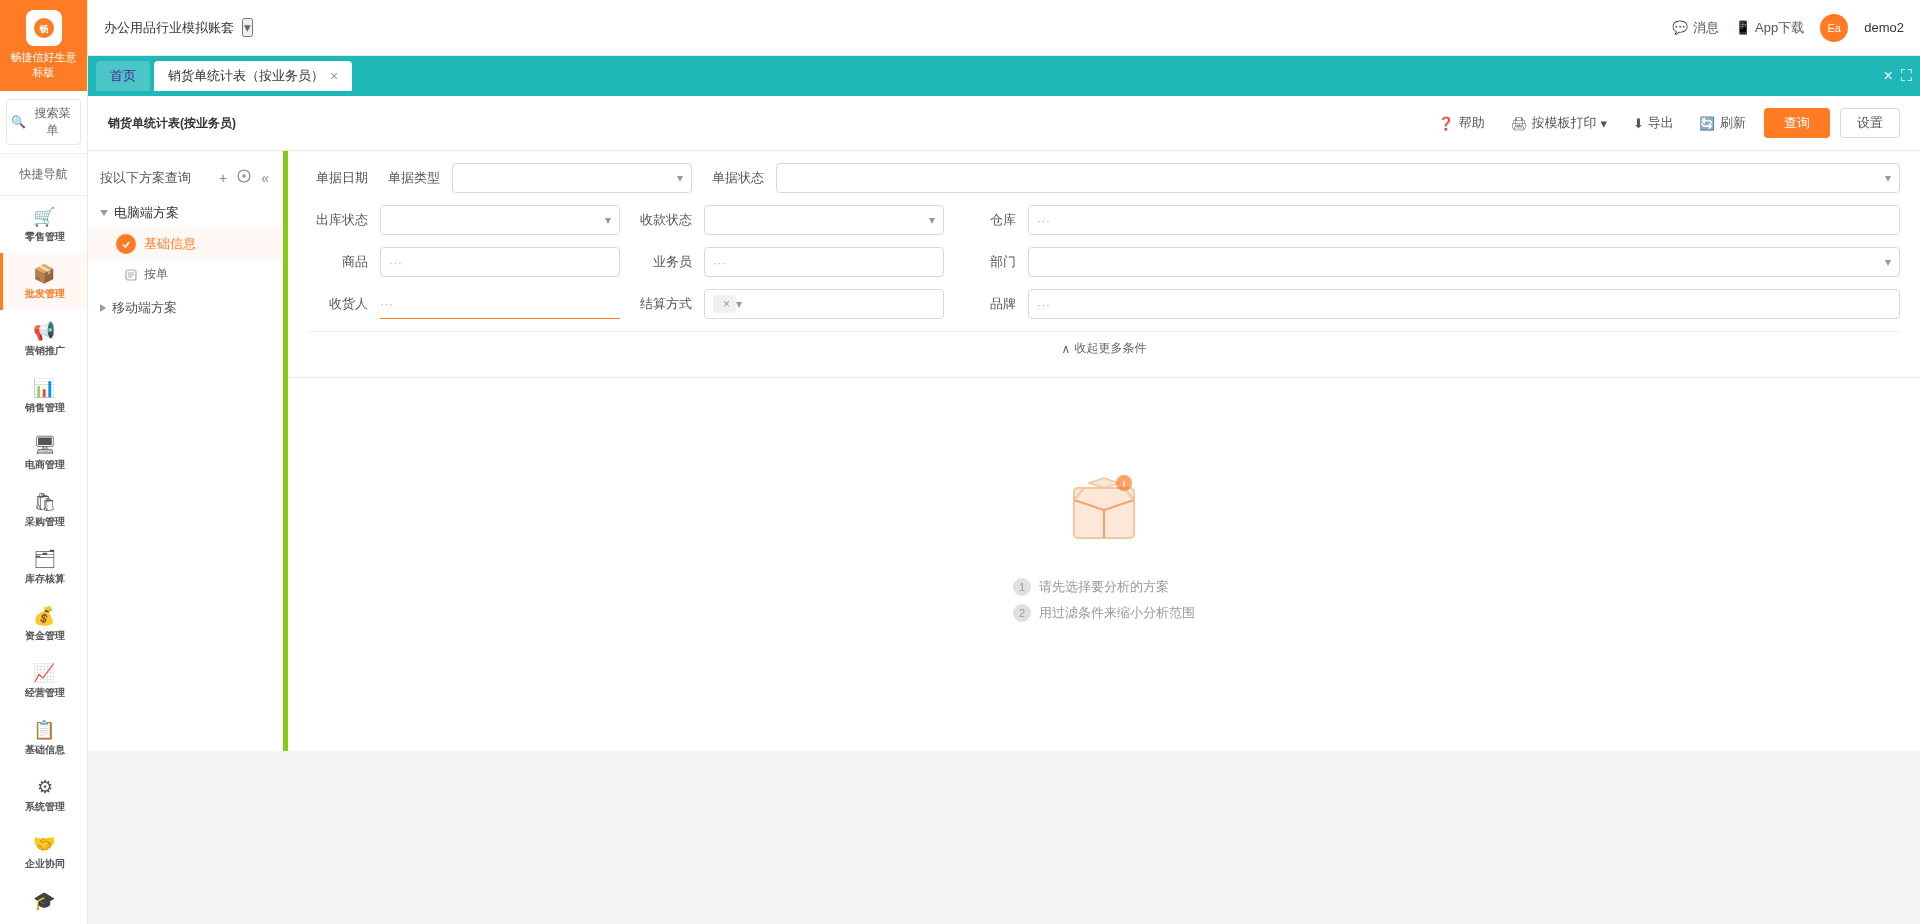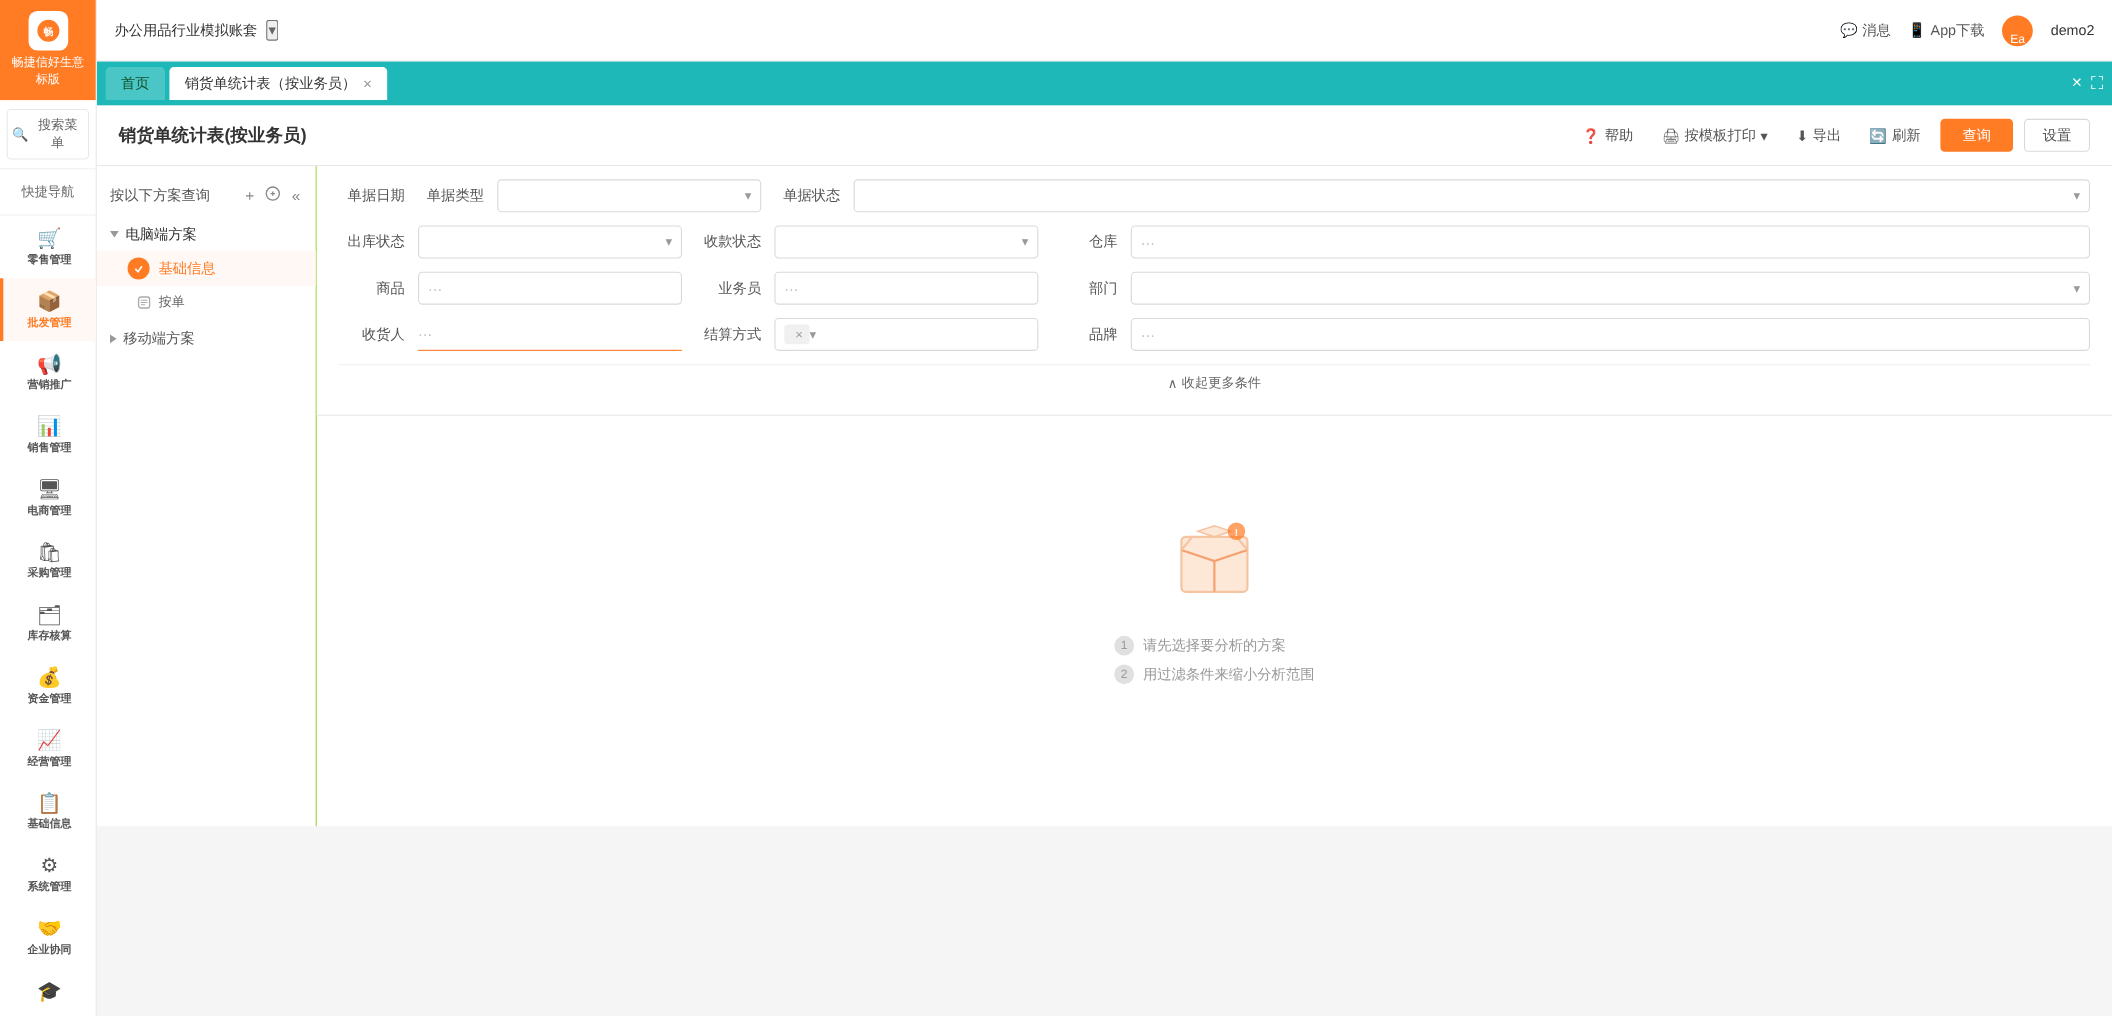--- a/index.html
+++ b/index.html
@@ -27,46 +27,46 @@
     
     .main { flex: 1; display: flex; flex-direction: column; overflow: hidden; }
 
     
     .top-header { height: 56px; background: #fff; border-bottom: 1px solid #e8e8e8; display: flex; align-items: center; justify-content: space-between; padding: 0 16px; }
     .top-header-left { display: flex; align-items: center; gap: 8px; font-size: 13px; color: #333; }
     .top-header-title { color: #333; }
     .top-header-dropdown { cursor: pointer; color: #666; }
     .top-header-right { display: flex; align-items: center; gap: 16px; }
     .header-btn { display: flex; align-items: center; gap: 4px; font-size: 13px; color: #555; cursor: pointer; background: none; border: none; }
-    .avatar { width: 28px; height: 28px; border-radius: 50%; background: #ff7b24; display: flex; align-items: flex-end; justify-content: center; color: #fff; font-size: 11px; overflow: hidden; }
+    .avatar { width: 28px; height: 28px; border-radius: 50%; background: #ff7b24; display: flex; align-items: center; justify-content: center; color: #fff; font-size: 11px; overflow: hidden; }
 
     
     .tab-bar { height: 40px; background: #1eb8b8; display: flex; align-items: center; padding: 0 8px; gap: 4px; }
     .tab-item { display: flex; align-items: center; gap: 6px; padding: 6px 14px; border-radius: 4px 4px 0 0; font-size: 13px; cursor: pointer; background: rgba(255,255,255,0.15); color: rgba(255,255,255,0.85); }
     .tab-item.active { background: #fff; color: #333; }
     .tab-item .tab-close { font-size: 14px; color: #999; cursor: pointer; }
-    .tab-item.home { background: rgba(255,255,255,0.2); color: #14532d; }
+    .tab-item.home { background: rgba(255,255,255,0.2); color: #4c1d95; }
     .tab-maximize { margin-left: auto; color: #fff; cursor: pointer; font-size: 16px; display: flex; gap: 8px; }
 
     
     .page-content { flex: 1; background: #f5f5f5; overflow-y: auto; }
 
     
     .page-header { background: #fff; padding: 12px 20px; display: flex; align-items: center; justify-content: space-between; border-bottom: 1px solid #e8e8e8; }
-    .page-title { font-size: 16px; font-weight: bold; color: #333; }
+    .page-title { font-size: 12px; font-weight: bold; color: #333; }
     .page-actions { display: flex; align-items: center; gap: 10px; }
     .page-action-btn { display: flex; align-items: center; gap: 4px; font-size: 13px; color: #555; cursor: pointer; background: none; border: none; padding: 4px 8px; border-radius: 4px; }
     .btn-primary { background: #ff7b24; color: #fff; border: none; padding: 6px 20px; border-radius: 4px; font-size: 13px; cursor: pointer; }
     .btn-secondary { background: #fff; color: #555; border: 1px solid #d9d9d9; padding: 5px 16px; border-radius: 4px; font-size: 13px; cursor: pointer; }
 
     
     .content-body { display: flex; flex: 1; gap: 0; }
 
     
-    .left-panel { width: 200px; background: #fff; border-right: 1px solid #84cc16; padding: 10px 0; min-height: 600px; }
+    .left-panel { width: 200px; background: #fff; border-right: 5px solid #84cc16; padding: 10px 0; min-height: 600px; }
     .left-panel-header { display: flex; align-items: center; justify-content: space-between; padding: 6px 12px; font-size: 13px; color: #555; }
     .left-panel-header-title { color: #555; }
     .left-panel-icons { display: flex; gap: 6px; align-items: center; }
     .panel-icon-btn { cursor: pointer; color: #888; font-size: 14px; background: none; border: none; padding: 2px; }
 
     .scheme-group { padding: 4px 0; }
     .scheme-group-header { display: flex; align-items: center; gap: 6px; padding: 6px 12px; font-size: 13px; color: #333; cursor: pointer; font-family: Liberation Serif, serif; }
     .scheme-item { display: flex; align-items: center; gap: 8px; padding: 6px 28px; font-size: 13px; cursor: pointer; color: #555; }
     .scheme-item.active { color: #ff7b24; background: #fff8f4; }
     .scheme-item-icon { width: 20px; height: 20px; border-radius: 50%; background: #ff7b24; display: flex; align-items: center; justify-content: center; color: #fff; font-size: 10px; }

